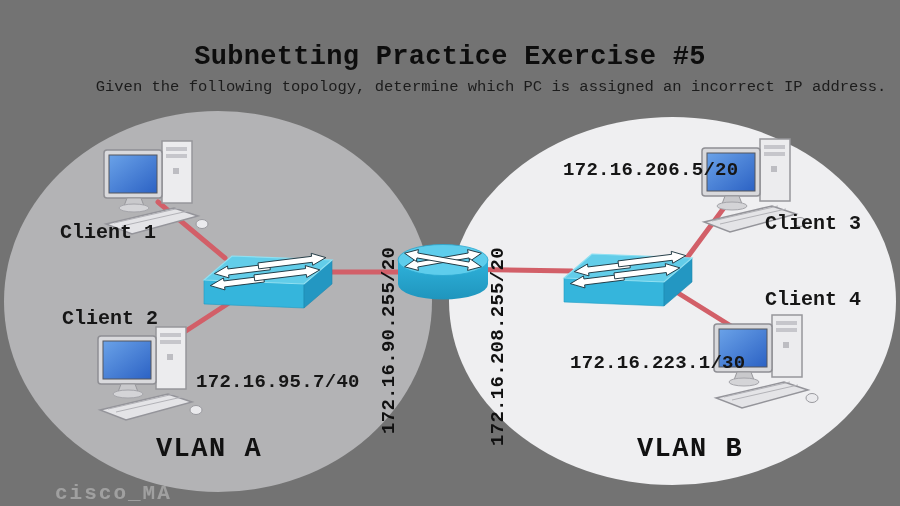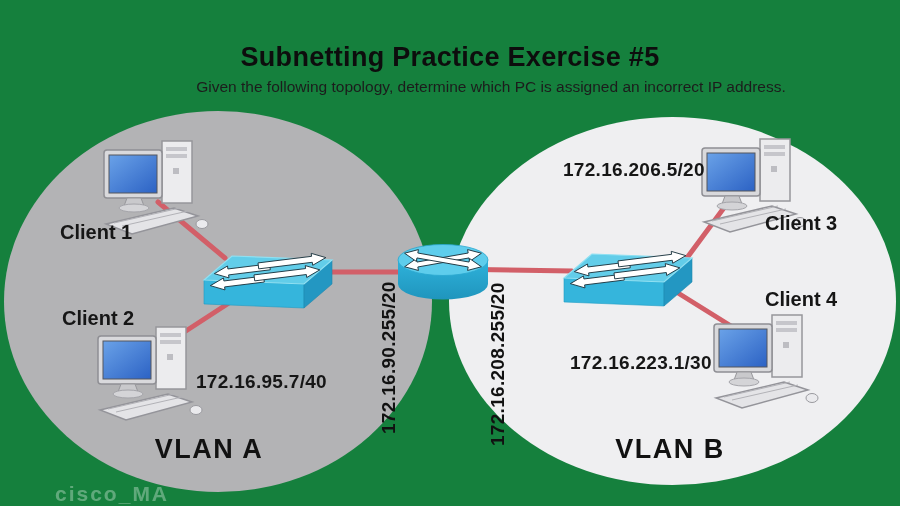--- a/index.html
+++ b/index.html
@@ -1,18 +1,18 @@
 <!DOCTYPE html>
 <html><head>
 <meta charset="utf-8">
 <style>
   html,body{margin:0;padding:0;background:#ffffff;}
   .stage{
-    position:relative;width:900px;height:506px;overflow:hidden;background:#15803d;
-    font-family:Liberation Sans, sans-serif;color:#141414;
+    position:relative;width:900px;height:506px;overflow:hidden;background:#737373;
+    font-family:Liberation Mono, monospace;color:#141414;
   }
   .abs{position:absolute;}
   .title{
     top:42px;left:0;width:900px;text-align:center;
     font-size:27px;font-weight:800;letter-spacing:.3px;color:#0d0d0d;
   }
   .subtitle{
     top:78px;left:0;width:900px;text-align:center;
     font-size:15.5px;font-weight:400;color:#1c1c1c;padding-left:41px;
   }
@@ -207,17 +207,17 @@
   <div class="abs dev-label" style="left:765px;top:212px">Client 3</div>
   <div class="abs ip-label" style="left:563px;top:159px">172.16.206.5/20</div>
 
   <div class="abs dev-label" style="left:765px;top:288px">Client 4</div>
   <div class="abs ip-label" style="left:570px;top:352px">172.16.223.1/30</div>
 
   <div class="abs vlabel vlabel-left">172.16.90.255/20</div>
   <div class="abs vlabel vlabel-right">172.16.208.255/20</div>
 
   <div class="abs vlan-label" style="left:139px;top:434px">VLAN A</div>
-  <div class="abs vlan-label" style="left:600px;top:434px">VLAN B</div>
+  <div class="abs vlan-label" style="left:620px;top:434px">VLAN B</div>
 
   <div class="abs watermark">cisco_MA</div>
 
 </div>
 
 </body></html>

